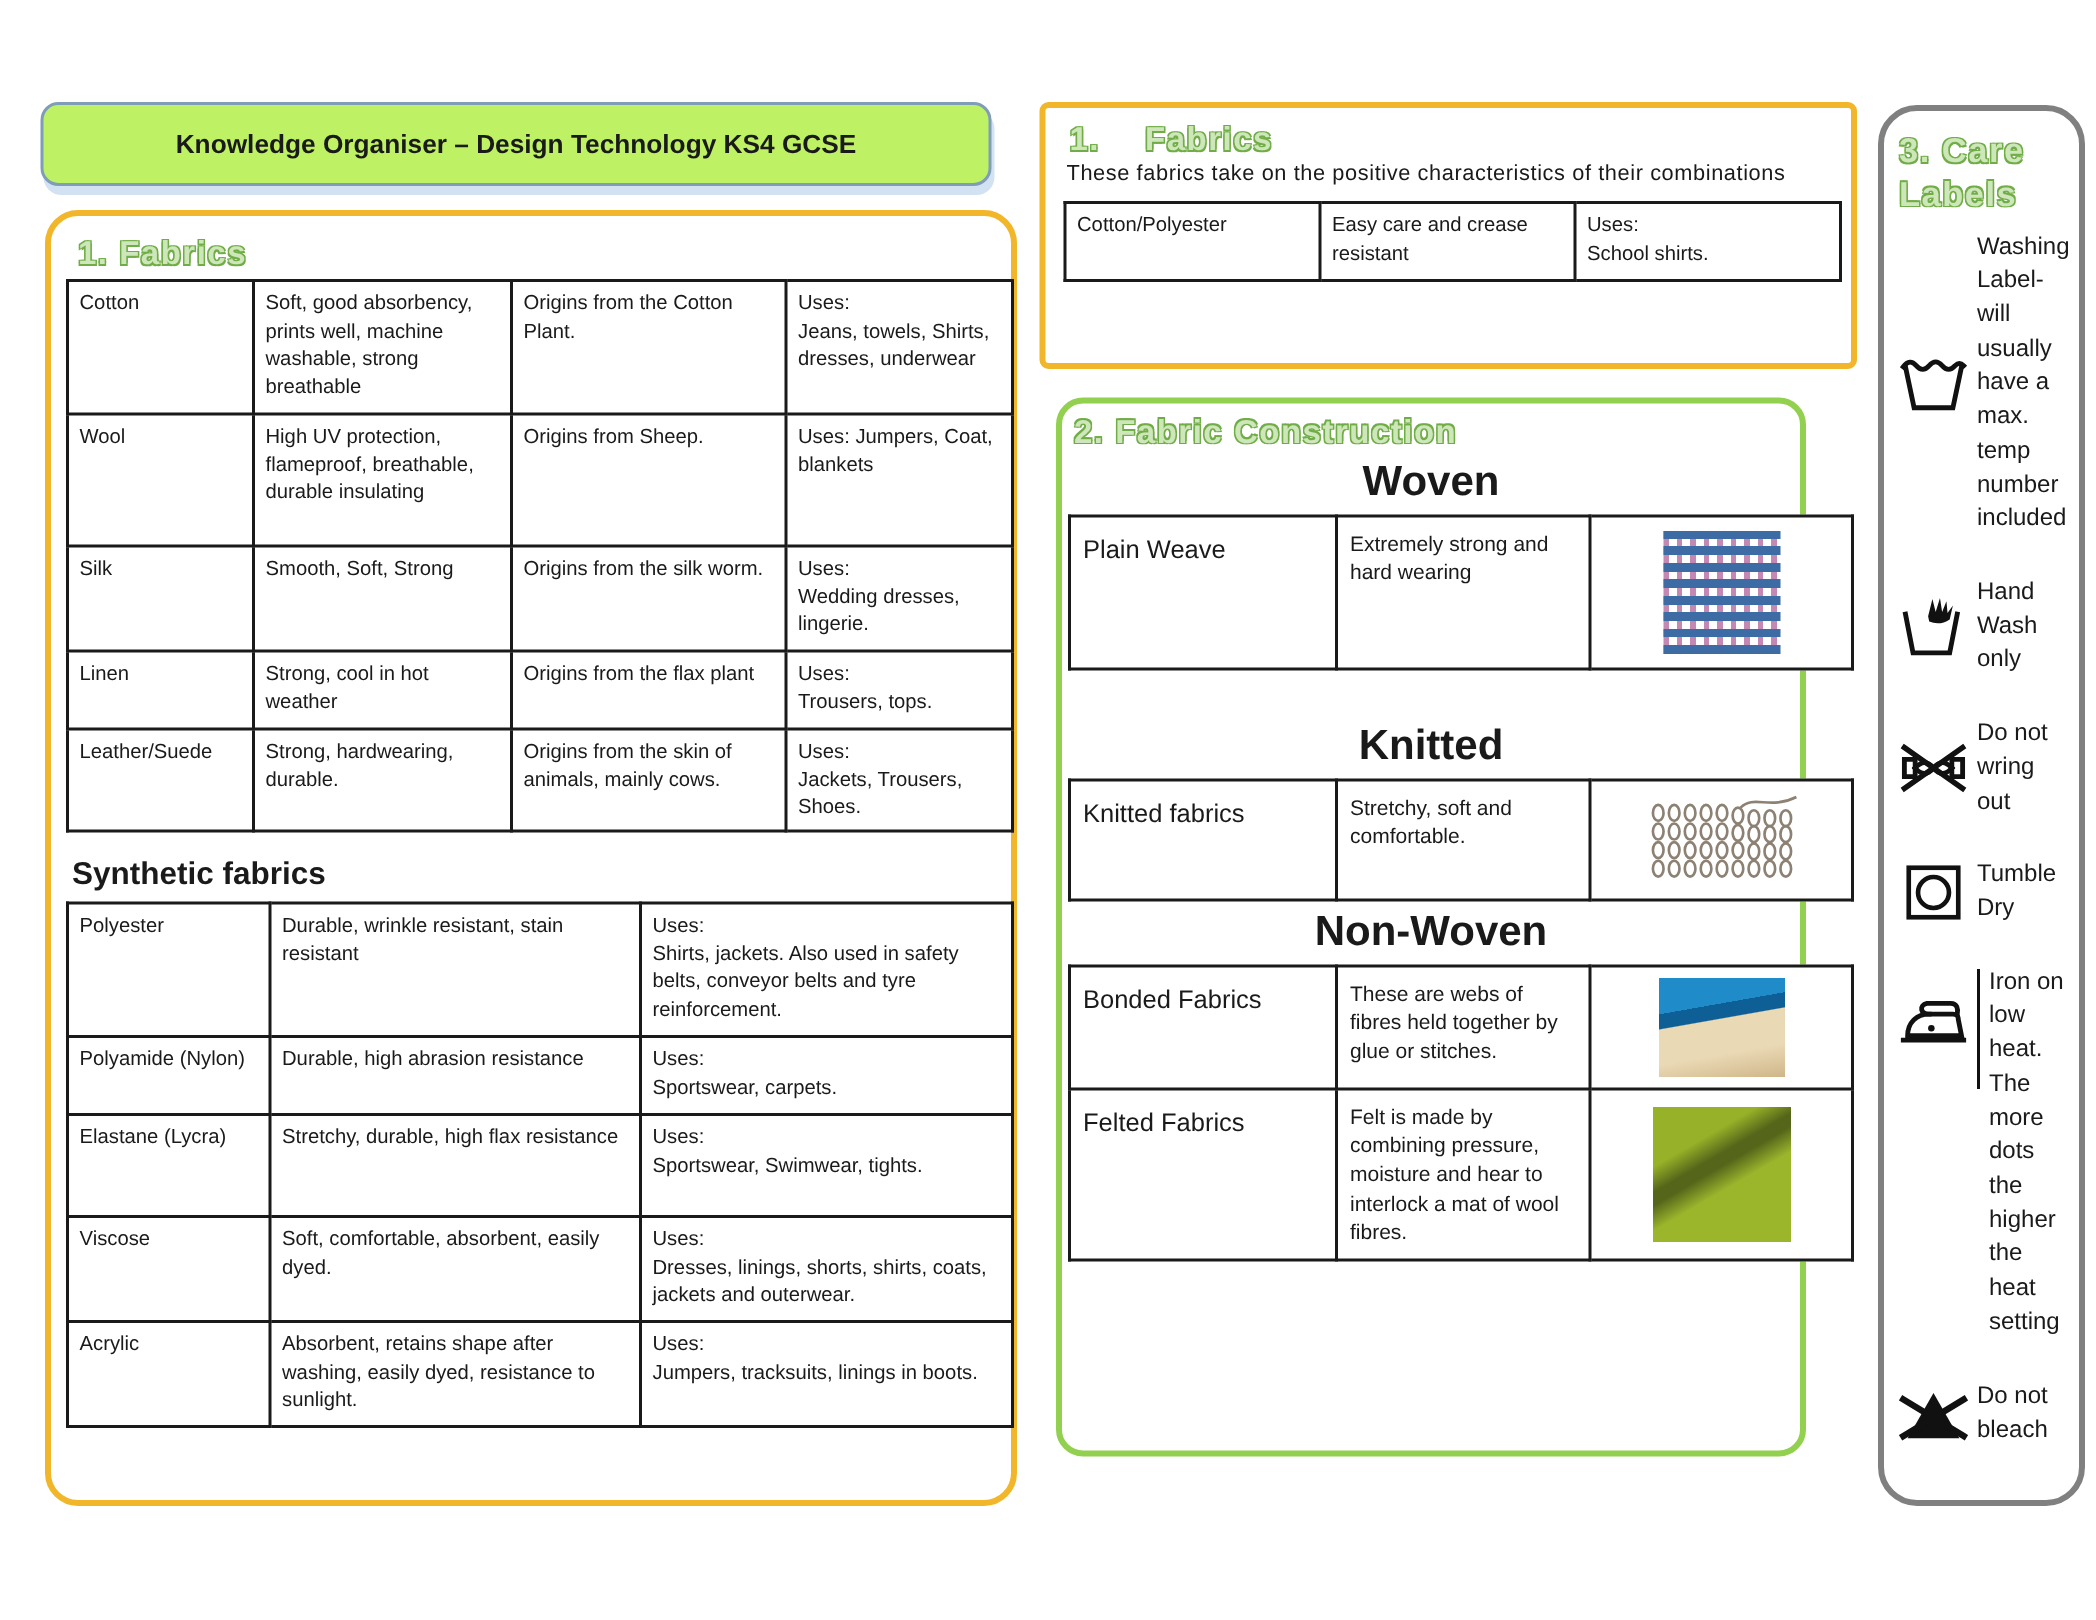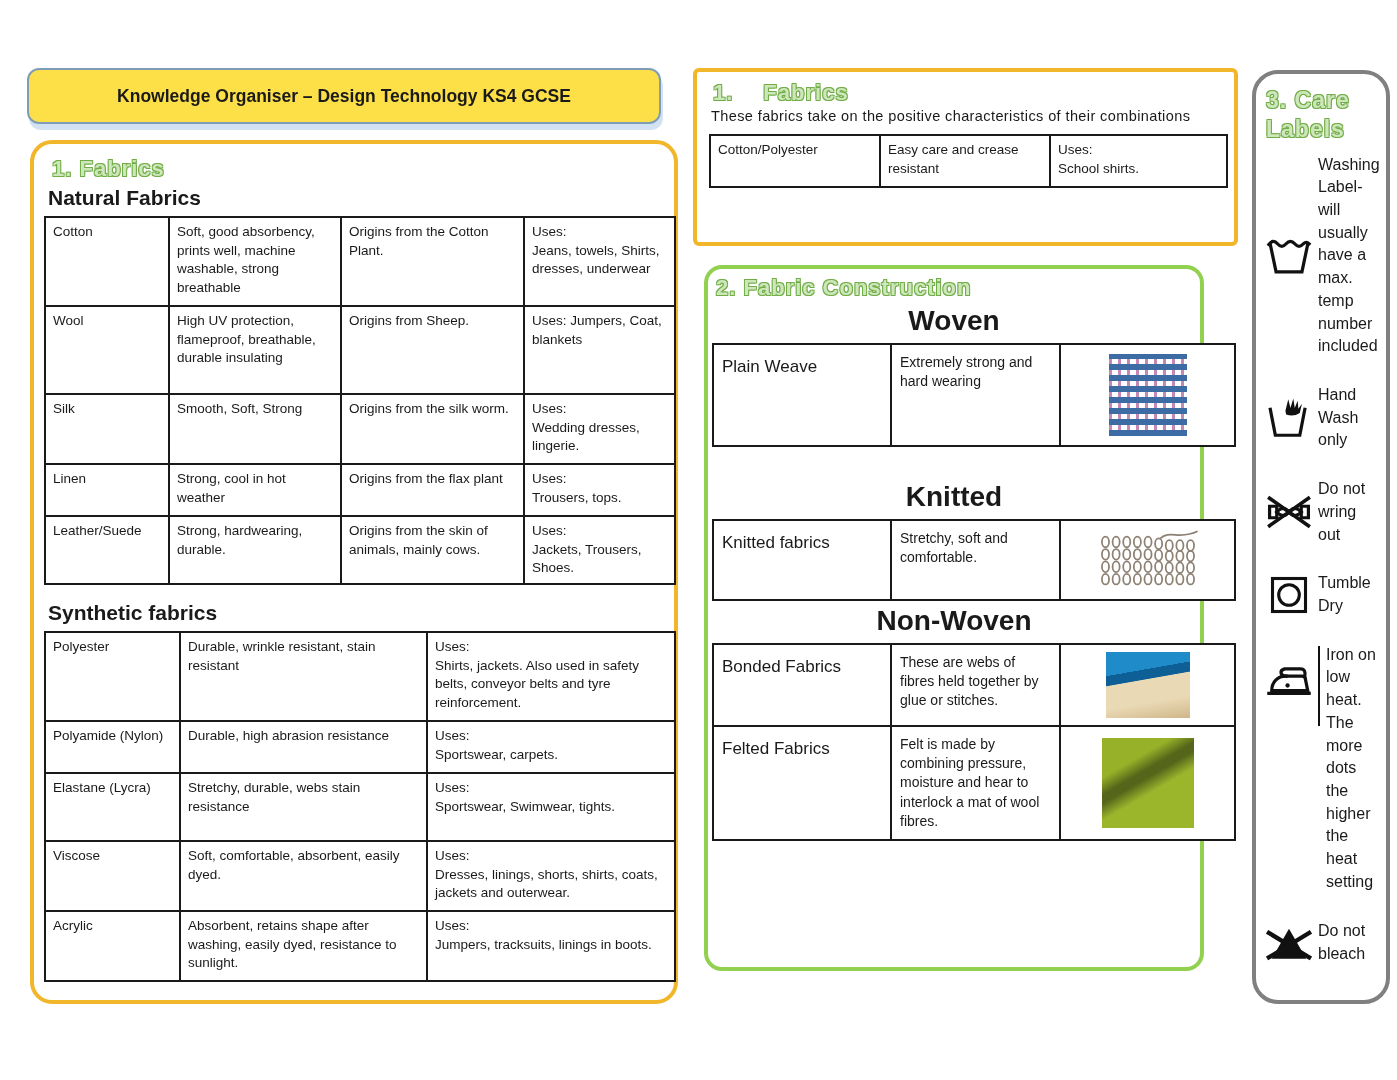--- a/index.html
+++ b/index.html
@@ -2,21 +2,21 @@
 <html><head>
 <meta charset="utf-8">
 <style>
   * { margin:0; padding:0; box-sizing:border-box; }
   html,body { width:1397px; height:1080px; background:#ffffff;
     font-family:"Liberation Sans", sans-serif; color:#1a1a1a; }
   .abs { position:absolute; }
 
   
   #title-box { left:27px; top:68px; width:634px; height:56px;
-    background:#fde047; border:2px solid #7f9db9; border-radius:12px;
+    background:#bef264; border:2px solid #7f9db9; border-radius:12px;
     display:flex; align-items:center; justify-content:center;
     box-shadow:2px 6px 0 rgba(174,203,232,.55); }
   #title-box .t { font-size:17.5px; font-weight:bold; }
 
   
   .bubble { font-weight:bold; letter-spacing:1px; color:#cde6ba;
     text-shadow:-1px -1px 0 #71ad47, 1px -1px 0 #71ad47,
                 -1px  1px 0 #71ad47, 1px  1px 0 #71ad47; }
   .bubble-lg { font-size:22px; }
   .bubble-md { font-size:23px; line-height:1.25; }
@@ -85,21 +85,20 @@
 </style>
 </head>
 <body>
 
 <div class="abs" id="title-box">
   <span class="t">Knowledge Organiser – Design Technology KS4 GCSE</span>
 </div>
 
 <div class="abs" id="fabrics-box">
   <div class="bubble bubble-lg">1. Fabrics</div>
-  <div class="h2">Natural Fabrics</div>
 
   <table class="ntable">
     <colgroup>
         <col style="width:124px">
         <col style="width:172px">
         <col style="width:183px">
         <col style="width:151px">
       </colgroup>
     <tbody>
         <tr style="height:89px">
@@ -155,21 +154,21 @@
 Shirts, jackets. Also used in safety belts, conveyor belts and tyre reinforcement.</td>
     </tr>
     <tr style="height:52px">
       <td>Polyamide (Nylon)</td>
       <td>Durable, high abrasion resistance</td>
       <td class="pre">Uses:
 Sportswear, carpets.</td>
     </tr>
     <tr style="height:68px">
       <td>Elastane (Lycra)</td>
-      <td>Stretchy, durable, webs stain resistance</td>
+      <td>Stretchy, durable, high flax resistance</td>
       <td class="pre">Uses:
 Sportswear, Swimwear, tights.</td>
     </tr>
     <tr style="height:70px">
       <td>Viscose</td>
       <td>Soft, comfortable, absorbent, easily dyed.</td>
       <td class="pre">Uses:
 Dresses, linings, shorts, shirts, coats, jackets and outerwear.</td>
     </tr>
     <tr style="height:70px">

